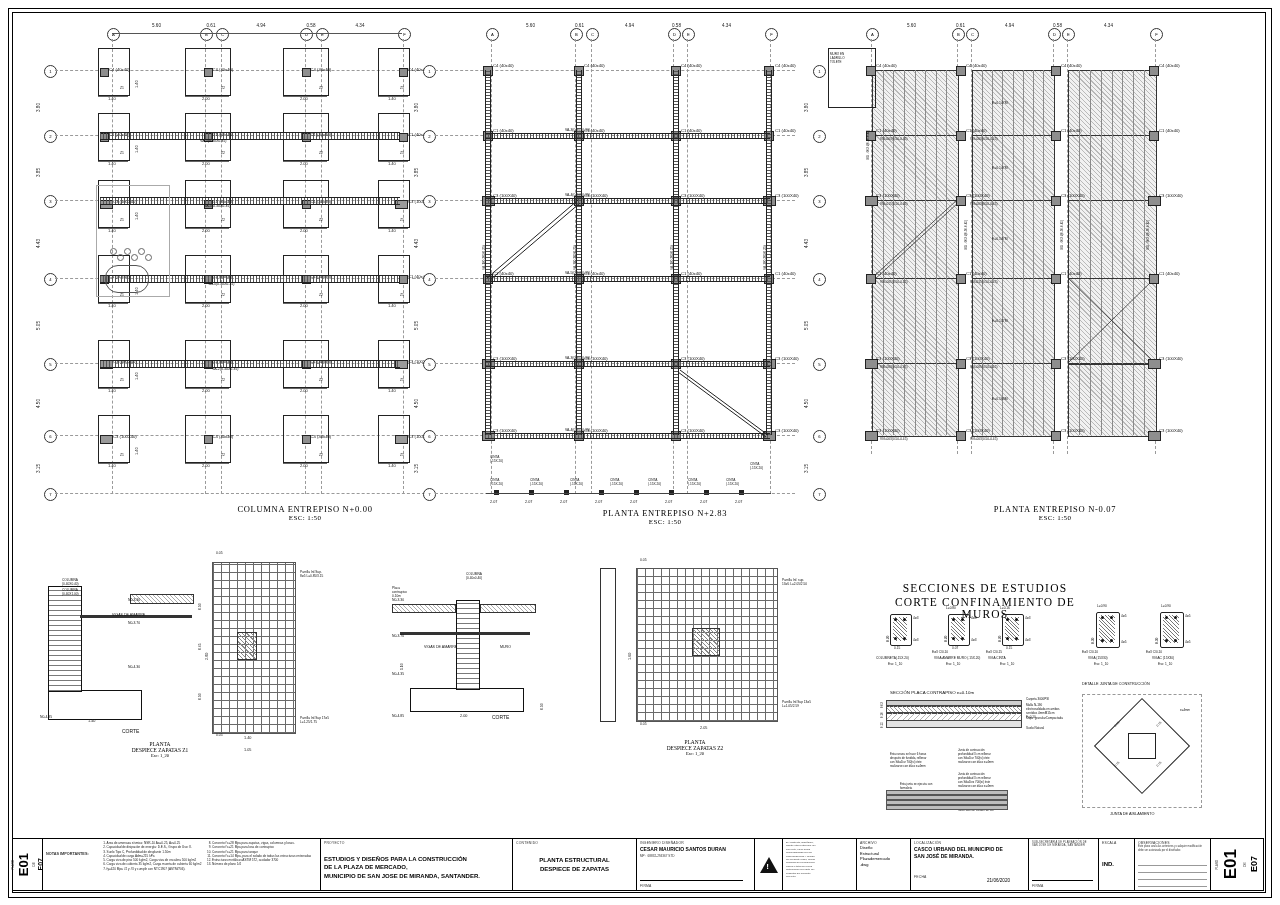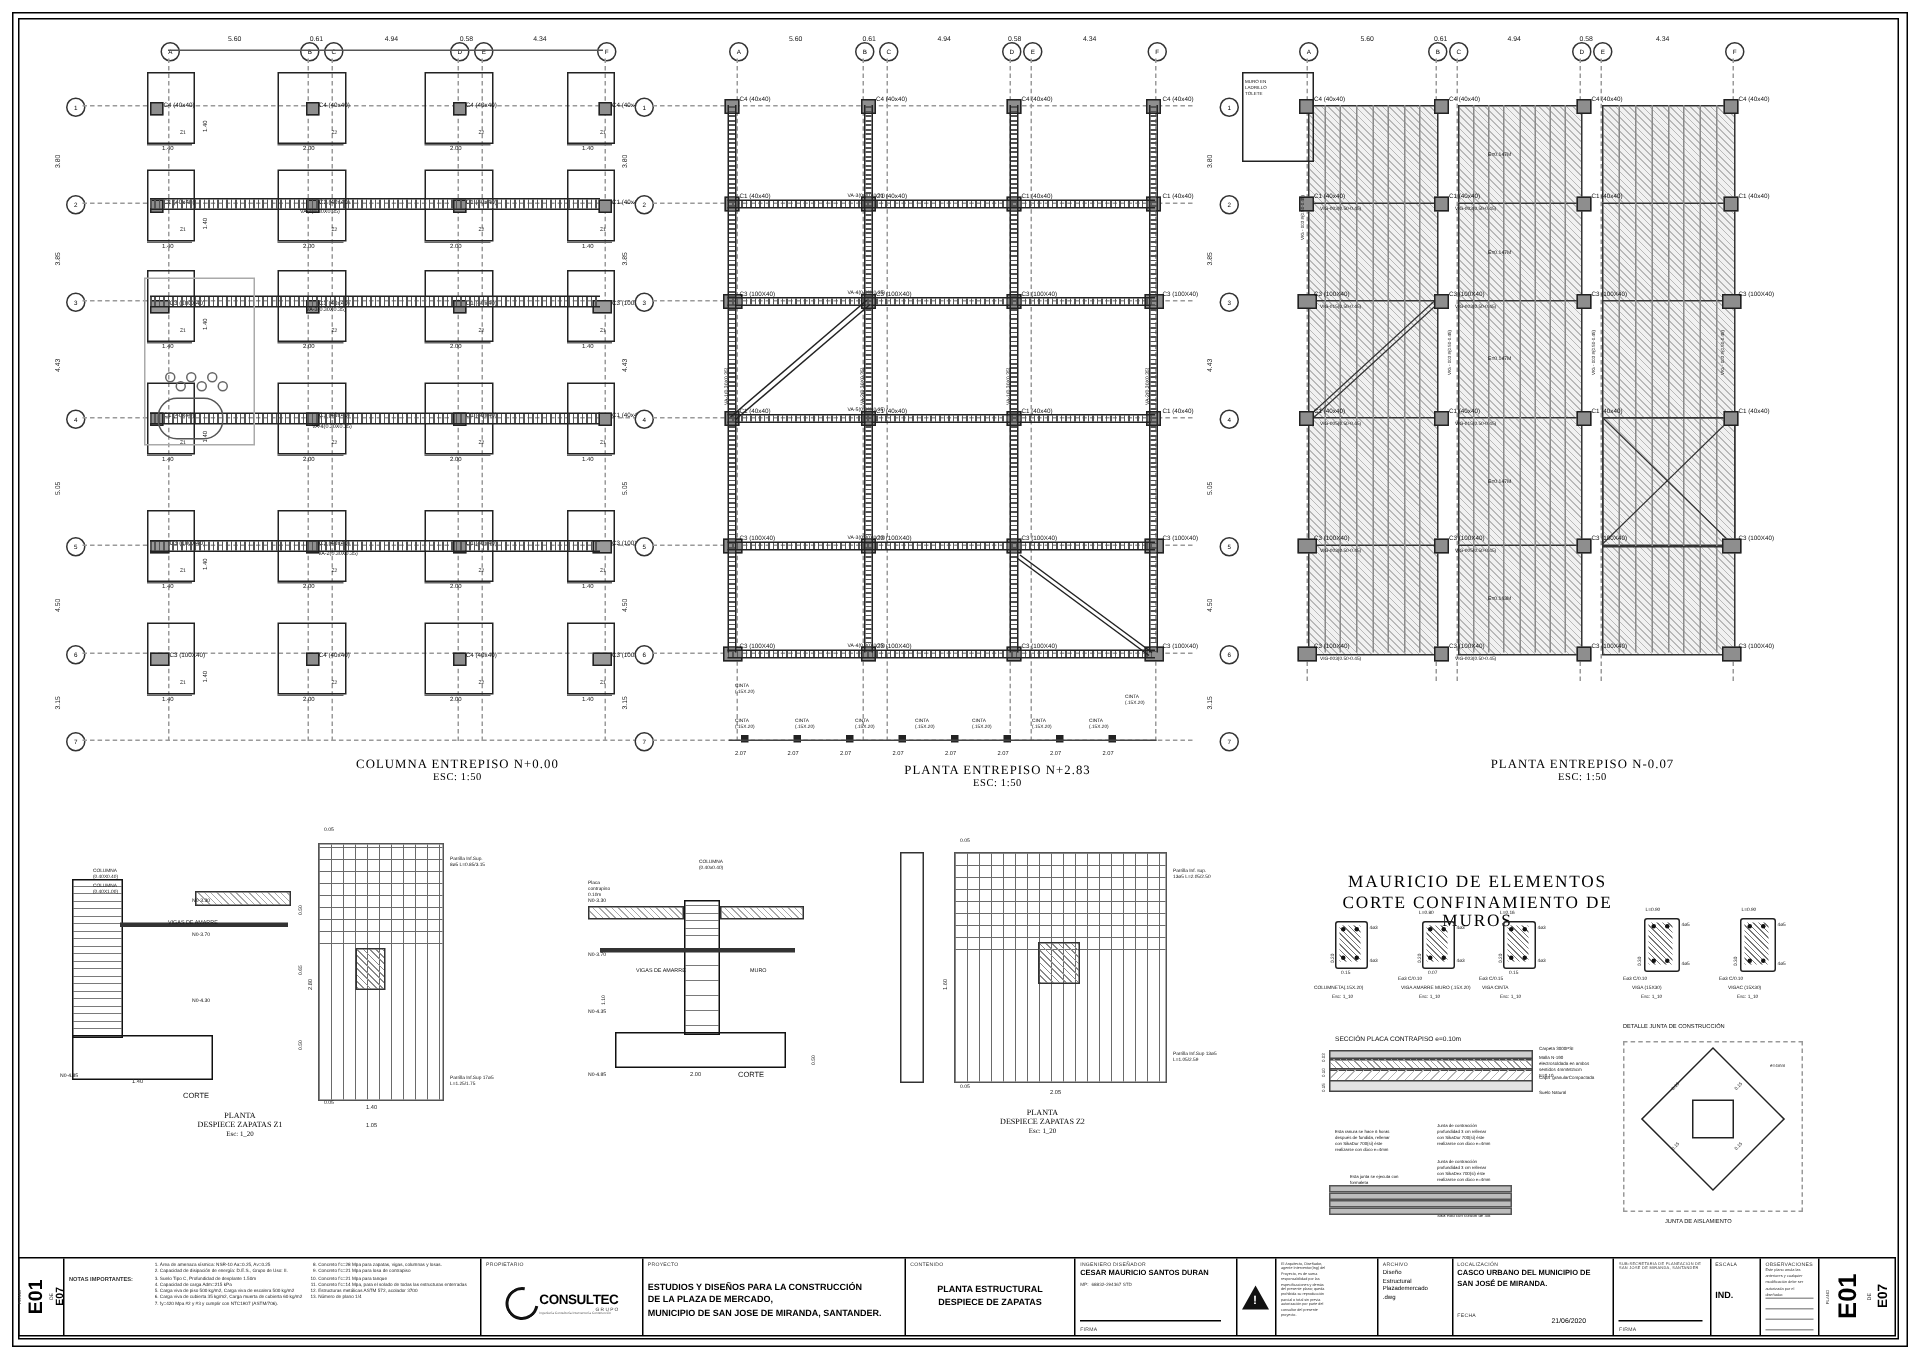--- a/index.html
+++ b/index.html
@@ -737,21 +737,21 @@
 L=1.05/2.59</div>
       <div style="left:600px;top:568px;width:14px;height:152px;border:0.8px solid #333;position:absolute;"></div>
     </div>
   <div class="lbl" style="left:492px;top:714px;font-size:5px;">CORTE</div>
   <div class="title-c" style="left:620px;top:739px;width:150px;">
     <div style="font-size:5.4px;">PLANTA</div>
     <div style="font-size:5.4px;">DESPIECE  ZAPATAS  Z2</div>
     <div style="font-size:4.6px;">Esc:  1_20</div>
   </div>
 
-  <div class="sec-h" style="left:880px;top:582px;width:210px;">MAURICIO  DE  ELEMENTOS</div>
+  <div class="sec-h" style="left:880px;top:582px;width:210px;">SECCIONES  DE  ESTUDIOS</div>
   <div class="sec-h" style="left:872px;top:596px;width:226px;">CORTE  CONFINAMIENTO  DE  MUROS</div>
 
   <div id="confsec">
       <div class="rebar" style="left:890px;top:614px;width:20px;height:30px;"></div>
       <div class="stirrup-hatch" style="left:893px;top:617px;width:14px;height:24px;"></div>
       <div style="left:894px;top:618px;width:3px;height:3px;background:#111;border-radius:50%;position:absolute;"></div>
       <div style="left:903px;top:618px;width:3px;height:3px;background:#111;border-radius:50%;position:absolute;"></div>
       <div style="left:894px;top:637px;width:3px;height:3px;background:#111;border-radius:50%;position:absolute;"></div>
       <div style="left:903px;top:637px;width:3px;height:3px;background:#111;border-radius:50%;position:absolute;"></div>
       <div class="lbl" style="left:913px;top:616px;font-size:3.2px;">4ø3</div>
@@ -889,31 +889,20 @@
       <ol class="notes-ol notes-col" start="8" style="width:112px;">
         <li>Concreto f'c=28 Mpa para zapatas, vigas, columnas y losas.</li>
         <li>Concreto f'c=21 Mpa para losa de contrapiso</li>
         <li>Concreto f'c=21 Mpa para tanque</li>
         <li>Concreto f'c=14 Mpa, para el solado de todas las estructuras enterradas</li>
         <li>Estructuras metálicas ASTM 572, acolador 3700</li>
         <li>Número de plano 1/4</li>
       </ol>
     </div>
 
-    <div class="cell" style="width:118px;">
-      <div class="cap">PROPIETARIO</div>
-      <div class="logo-wrap">
-        <div class="logo-c"></div>
-        <div style="margin-left:1px;text-align:left;">
-          <div style="font-size:9px;font-family:'Liberation Sans',sans-serif;font-weight:bold;letter-spacing:-0.3px;">CONSULTEC</div>
-          <div style="font-size:3.2px;font-family:'Liberation Sans',sans-serif;text-align:right;color:#444;">G R U P O</div>
-          <div style="font-size:2.2px;font-family:'Liberation Sans',sans-serif;color:#666;">Ingeniería Consultoría Interventoría Construcción</div>
-        </div>
-      </div>
-    </div>
 
     <div class="cell" style="width:192px;display:flex;flex-direction:column;justify-content:center;">
       <div class="cap" style="position:absolute;left:3px;top:2px;">PROYECTO</div>
       <div class="big" style="margin-top:6px;">ESTUDIOS Y DISEÑOS PARA LA CONSTRUCCIÓN</div>
       <div class="big">DE LA PLAZA DE MERCADO,</div>
       <div class="big">MUNICIPIO DE SAN JOSE DE MIRANDA, SANTANDER.</div>
     </div>
 
     <div class="cell" style="width:124px;display:flex;flex-direction:column;justify-content:center;align-items:center;">
       <div class="cap" style="position:absolute;left:3px;top:2px;">CONTENIDO</div>

